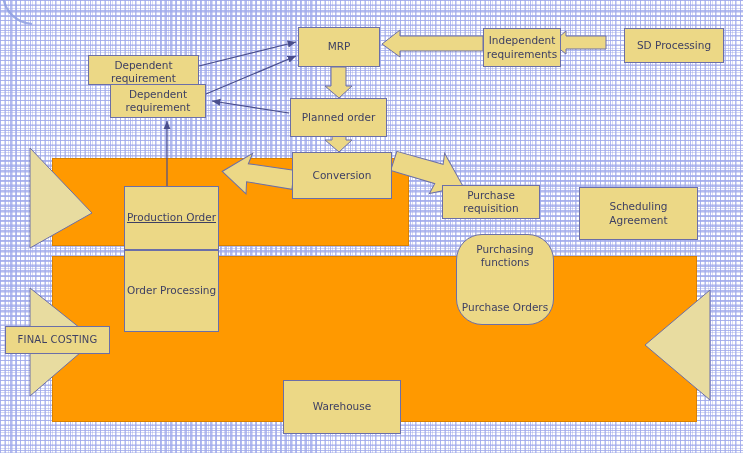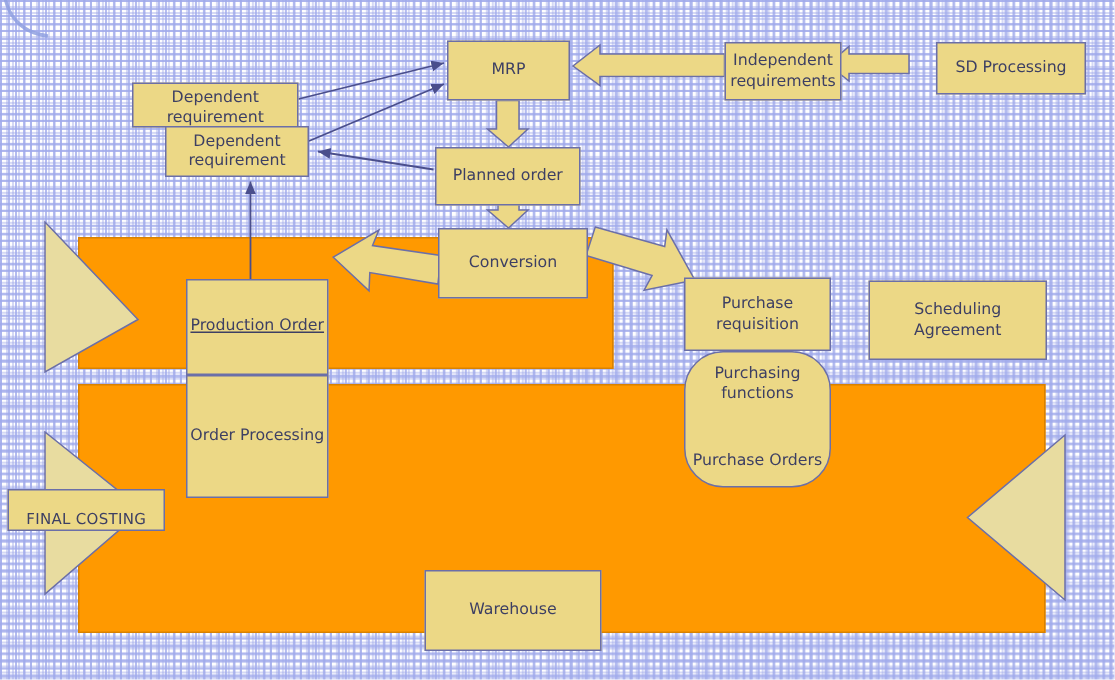--- a/index.html
+++ b/index.html
@@ -141,39 +141,39 @@
   </div>
 
   <div class="node" style="left:124px;top:186px;width:95px;height:64px;text-decoration:underline;">
     <span>Production Order</span>
   </div>
 
   <div class="node" style="left:124px;top:250px;width:95px;height:82px;">
     <span>Order Processing</span>
   </div>
 
-  <div class="node" style="left:456px;top:185px;width:98px;height:49px;align-items:center;">
+  <div class="node" style="left:442px;top:185px;width:98px;height:34px;align-items:center;">
     <span>Purchase requisition</span>
   </div>
 
   <div class="node" style="left:456px;top:234px;width:98px;height:91px;align-items:flex-start;padding-top:8px;border-radius:26px;">
     <span>Purchasing functions</span>
   </div>
 
   <div class="node" style="left:456px;top:290px;width:98px;height:35px;border:none;background:transparent;text-align:right;">
     <span>Purchase Orders</span>
   </div>
 
   <div class="node" style="left:579px;top:187px;width:119px;height:53px;">
     <span>Scheduling Agreement</span>
   </div>
 
   <div class="node" style="left:283px;top:380px;width:118px;height:54px;">
     <span>Warehouse</span>
   </div>
 
 
-  <div class="node label-box wide" style="left:5px;top:326px;width:105px;height:28px;font-size:10px;align-items:flex-end;">
+  <div class="node label-box wide" style="left:5px;top:326px;width:105px;height:28px;font-size:10px;">
     <span>FINAL COSTING</span>
   </div>
 
 
 </div>
 
 </body></html>

